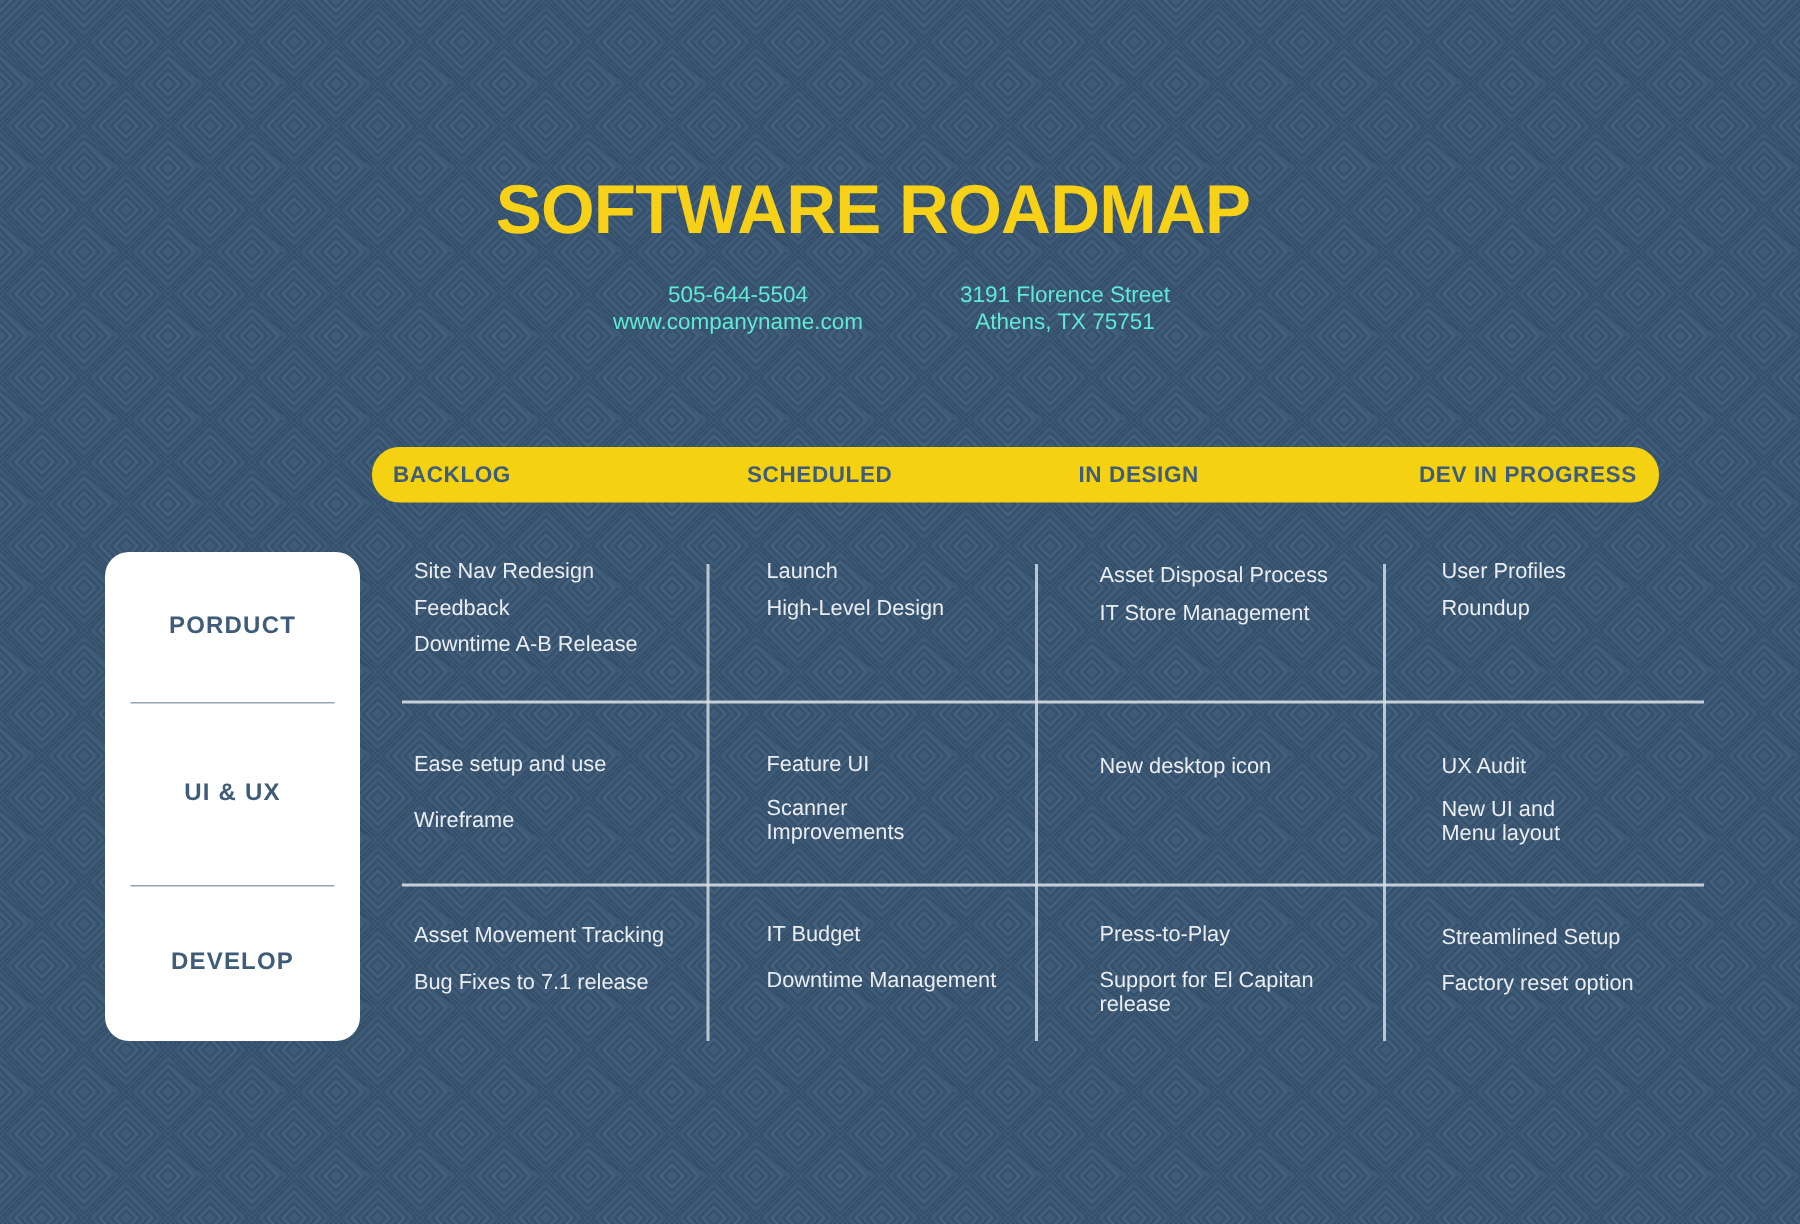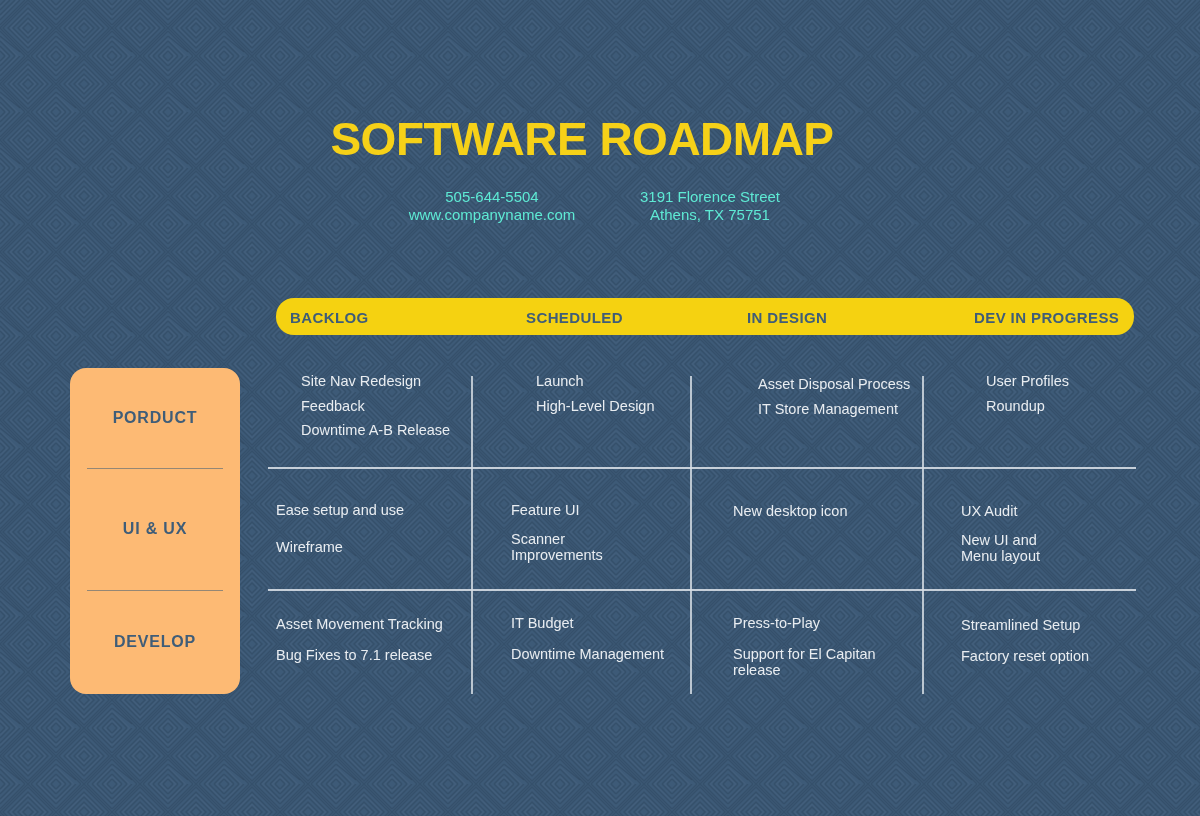--- a/index.html
+++ b/index.html
@@ -20,32 +20,32 @@
   }
   .contact{position:absolute;left:0;top:188px;width:1200px;height:40px;}
   .contact-block{
     position:absolute;top:0;width:224px;text-align:center;
     color:#5eead4;font-size:15px;line-height:17.5px;font-weight:400;
   }
   .contact-block.left{left:380px;}
   .contact-block.right{left:598px;}
 
   .header-bar{
-    position:absolute;left:276px;top:298px;width:858px;height:37px;
+    position:absolute;left:248px;top:298px;width:858px;height:37px;
     background:#F5D211;border-radius:18px;
   }
   .col-h{
     position:absolute;top:50%;transform:translateY(-50%);
     font-size:15px;font-weight:700;letter-spacing:0.4px;
     color:#3F5D78;white-space:nowrap;
   }
 
   .sidebar{
     position:absolute;left:70px;top:368px;width:170px;height:326px;
-    background:#fdba74;border-radius:16px;
+    background:#ffffff;border-radius:16px;
   }
   .side-section{
     position:absolute;left:0;width:170px;
     display:flex;align-items:center;justify-content:center;
   }
   .side-section span{
     font-size:16px;font-weight:700;letter-spacing:0.8px;color:#3F5D78;
   }
   .side-divider{
     position:absolute;left:17px;width:136px;height:1px;
@@ -53,21 +53,21 @@
   }
 
   .vline{position:absolute;width:2px;top:376px;height:318px;background:rgba(210,218,226,0.85);}
   .hline{position:absolute;left:268px;width:868px;height:2px;background:rgba(214,221,228,0.9);}
 
   .cell{position:absolute;}
   .item{
     color:#E9EDF1;font-size:14.5px;line-height:16.5px;font-weight:400;
     white-space:pre-line;margin-bottom:9px;
   }
-  .row1 .item{margin-bottom:8px;margin-left:25px;}
+  .row1 .item{margin-bottom:8px;}
   .row2 .item{margin-bottom:12px;}
   .row3 .item{margin-bottom:14px;}
   .item.gap-lg{margin-bottom:20px;}
 </style>
 </head>
 <body>
 
 <div class="canvas">
 
   <svg class="bg" width="1200" height="816" xmlns="http://www.w3.org/2000/svg">

